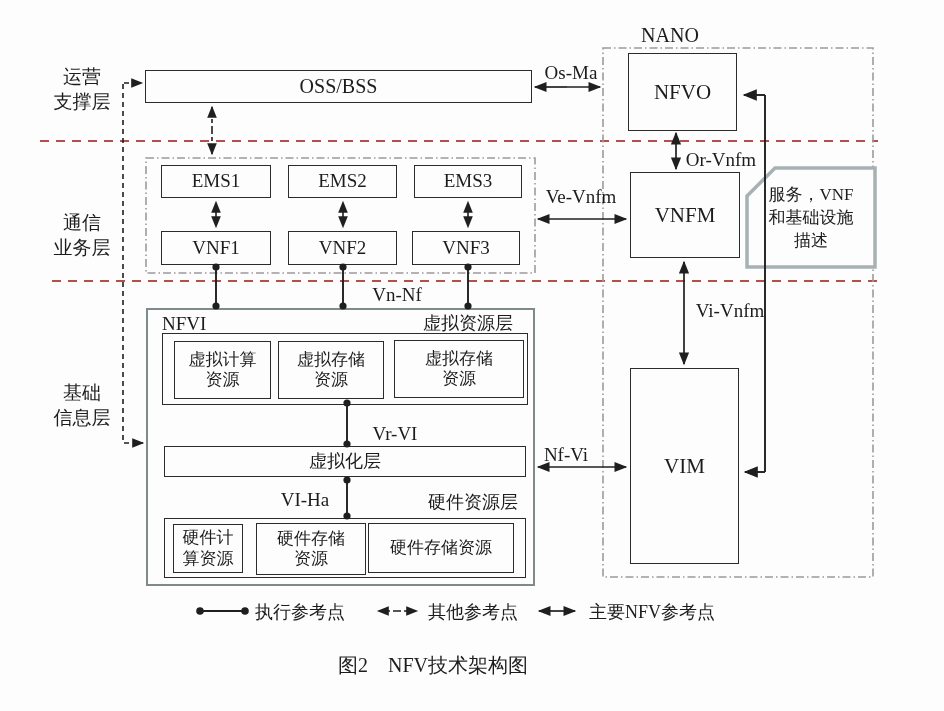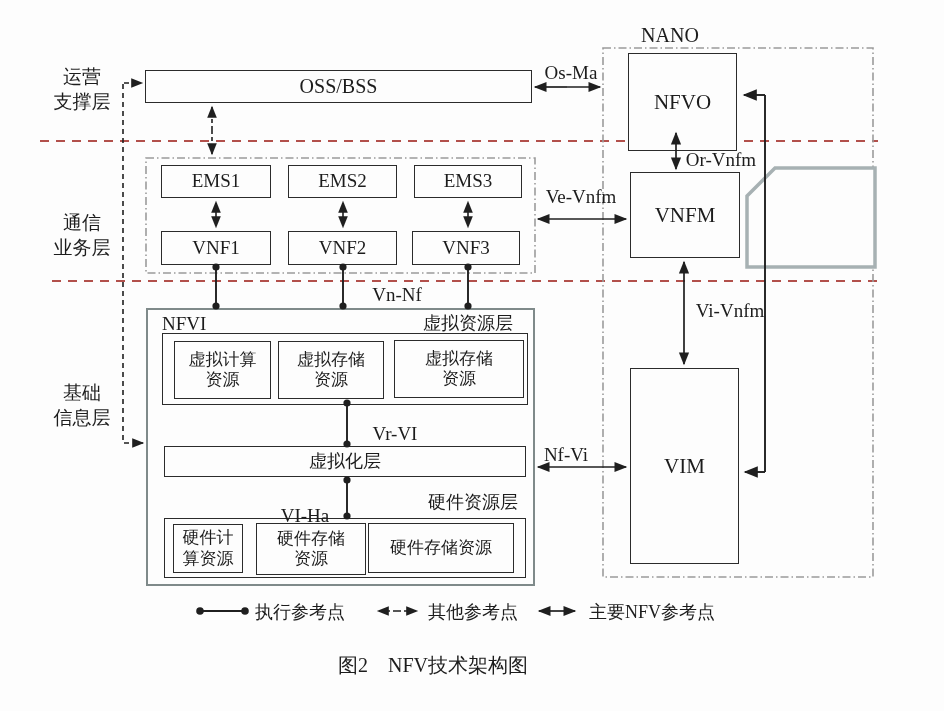--- a/index.html
+++ b/index.html
@@ -42,24 +42,27 @@
   <div class="box f20" style="left:145px;top:70px;width:387px;height:33px;">OSS/BSS</div>
 
   <div class="box f19" style="left:161px;top:165px;width:110px;height:33px;">EMS1</div>
   <div class="box f19" style="left:288px;top:165px;width:109px;height:33px;">EMS2</div>
   <div class="box f19" style="left:414px;top:165px;width:108px;height:33px;">EMS3</div>
 
   <div class="box f19" style="left:161px;top:231px;width:110px;height:34px;">VNF1</div>
   <div class="box f19" style="left:288px;top:231px;width:109px;height:34px;">VNF2</div>
   <div class="box f19" style="left:412px;top:231px;width:108px;height:34px;">VNF3</div>
 
-  <div class="box f21" style="left:628px;top:53px;width:109px;height:98px;">NFVO</div>
+  <div class="box f21" style="left:628px;top:53px;width:109px;height:78px;">NFVO</div>
   <div class="box f21" style="left:630px;top:172px;width:110px;height:86px;">VNFM</div>
   <div class="box f21" style="left:630px;top:368px;width:109px;height:196px;">VIM</div>
 
+  <div class="lab f17" style="left:752px;top:184px;width:118px;line-height:1.35;">服务，VNF
+和基础设施
+描述</div>
 
   <div class="container" style="left:146px;top:308px;width:389px;height:278px;"></div>
   <div class="lab f19" style="left:162px;top:311px;width:70px;text-align:left;">NFVI</div>
   <div class="lab f18" style="left:408px;top:312px;width:120px;">虚拟资源层</div>
 
   <div class="box" style="left:162px;top:333px;width:366px;height:72px;background:transparent;"></div>
   <div class="box f17 pre" style="left:174px;top:341px;width:97px;height:58px;">虚拟计算
 资源</div>
   <div class="box f17 pre" style="left:278px;top:341px;width:106px;height:58px;">虚拟存储
 资源</div>
@@ -76,21 +79,21 @@
   <div class="box f17 pre" style="left:248px;top:523px;width:110px;height:52px;margin-left:8px;">硬件存储
 资源</div>
   <div class="box f17" style="left:368px;top:523px;width:146px;height:50px;">硬件存储资源</div>
 
   <div class="lab f19" style="left:536px;top:60px;width:70px;">Os-Ma</div>
   <div class="lab f19" style="left:681px;top:147px;width:80px;">Or-Vnfm</div>
   <div class="lab f19" style="left:536px;top:184px;width:90px;">Ve-Vnfm</div>
   <div class="lab f19" style="left:688px;top:298px;width:84px;">Vi-Vnfm</div>
   <div class="lab f19" style="left:366px;top:282px;width:62px;">Vn-Nf</div>
   <div class="lab f19" style="left:367px;top:421px;width:56px;">Vr-VI</div>
-  <div class="lab f19" style="left:275px;top:503px;width:60px;">VI-Ha</div>
+  <div class="lab f19" style="left:275px;top:487px;width:60px;">VI-Ha</div>
   <div class="lab f19" style="left:536px;top:442px;width:60px;">Nf-Vi</div>
 
   <div class="lab f18" style="left:255px;top:601px;width:100px;text-align:left;">执行参考点</div>
   <div class="lab f18" style="left:428px;top:601px;width:100px;text-align:left;">其他参考点</div>
   <div class="lab f18" style="left:589px;top:601px;width:150px;text-align:left;">主要NFV参考点</div>
 
   <div class="caption">图2　NFV技术架构图</div>
 
   <svg class="layer">
     <defs>

